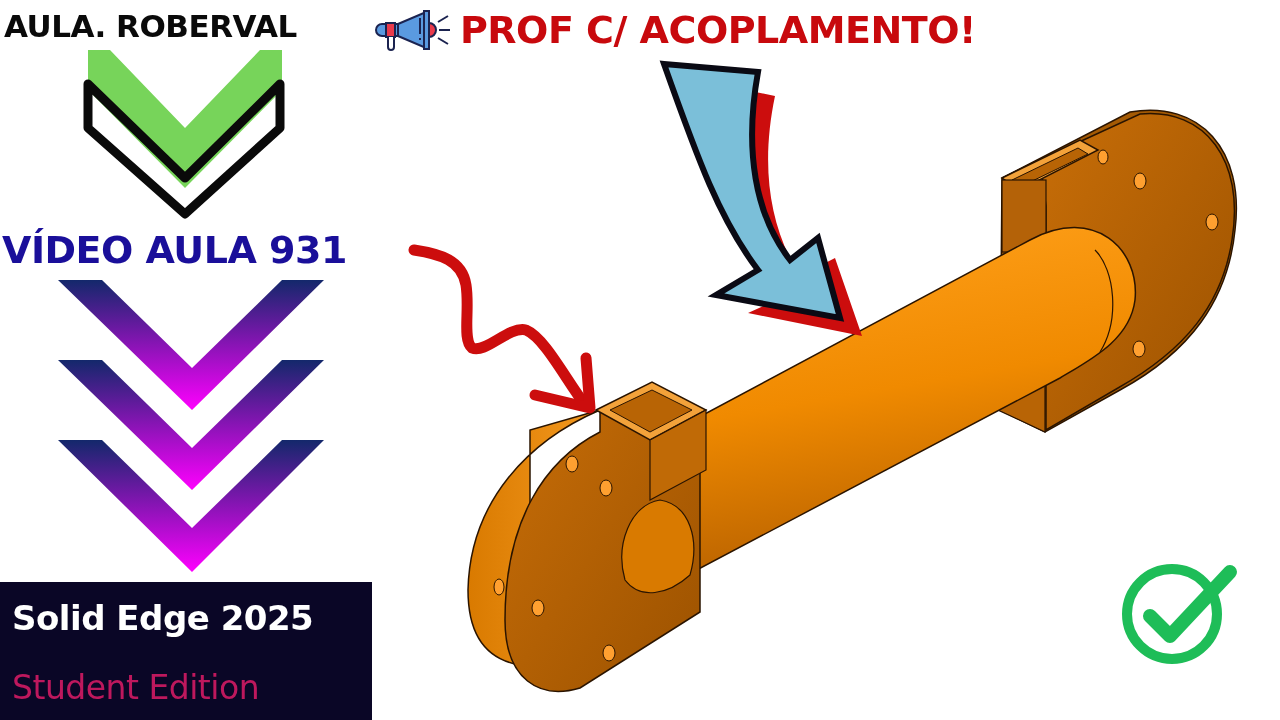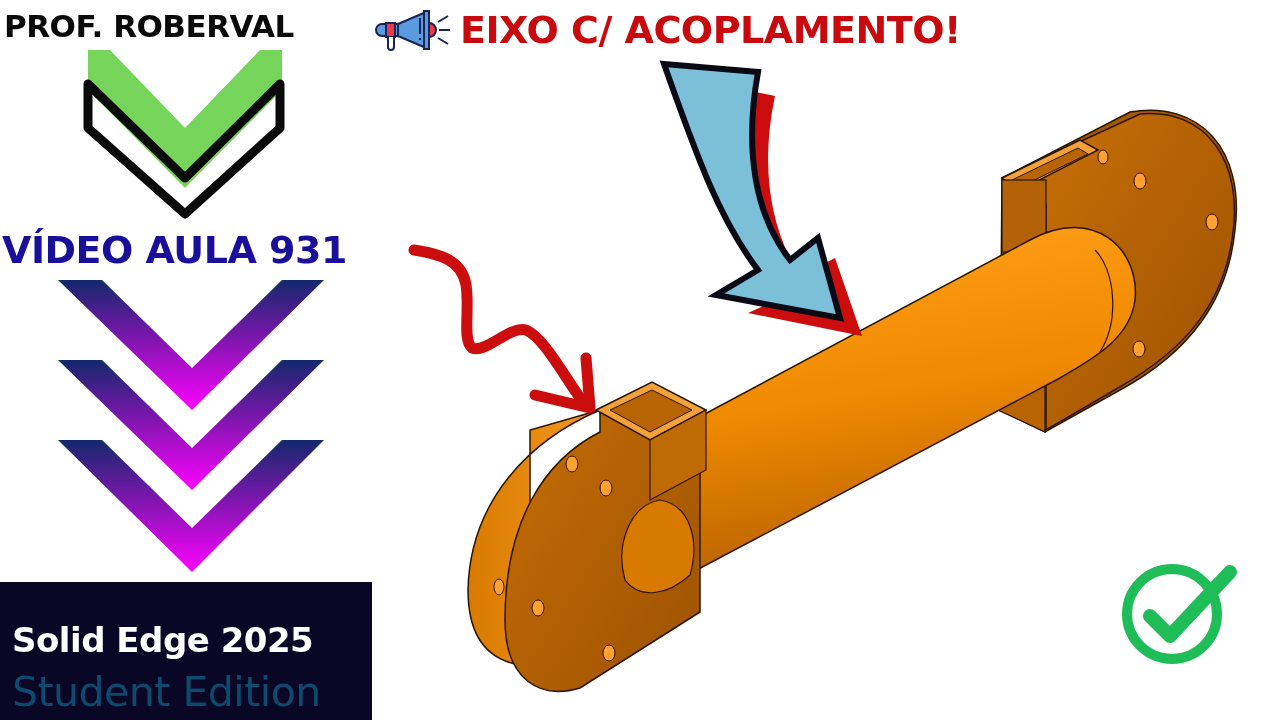--- a/index.html
+++ b/index.html
@@ -25,48 +25,48 @@
     left: 2px; top: 228px;
     font-family: "DejaVu Sans", sans-serif; font-weight: bold;
     font-size: 38px; color: #1a0f9a; letter-spacing: -0.5px;
     white-space: nowrap;
   }
   .brand-box {
     left: 0; top: 582px; width: 372px; height: 138px;
     background: #0a0626;
   }
   .brand-line1 {
-    left: 12px; top: 620px;
+    left: 12px; top: 598px;
     font-family: "DejaVu Sans", sans-serif; font-weight: bold;
     font-size: 34px; color: #ffffff; white-space: nowrap; letter-spacing: -0.5px;
   }
   .brand-line2 {
     left: 12px; top: 668px;
     font-family: "DejaVu Sans", sans-serif;
-    font-size: 41px; color: #0c4a6e; white-space: nowrap; letter-spacing: -0.5px;
+    font-size: 33px; color: #be185d; white-space: nowrap; letter-spacing: -0.5px;
   }
   svg { position: absolute; overflow: visible; }
 </style>
 </head>
 <body>
 
-<div class="abs title-prof">PROF. ROBERVAL</div>
+<div class="abs title-prof">AULA. ROBERVAL</div>
 
 <svg style="left:372px;top:6px" width="80" height="46" viewBox="0 0 80 46">
   <path d="M10 18 h16 v12 h-16 a6 6 0 0 1 0 -12z" fill="#5a9ae0" stroke="#1b2350" stroke-width="2"></path>
   <rect x="14" y="17" width="9" height="14" fill="#ea3a4c" stroke="#1b2350" stroke-width="2"></rect>
   <path d="M16 31 v10 a3 3 0 0 0 6 0 v-10" fill="#fff" stroke="#1b2350" stroke-width="2"></path>
   <path d="M26 18 L54 6 L54 42 L26 30 Z" fill="#5a9ae0" stroke="#1b2350" stroke-width="2"></path>
   <rect x="52" y="5" width="5" height="38" fill="#5a9ae0" stroke="#1b2350" stroke-width="2"></rect>
   <path d="M48 12 v16 M48 32 v2" stroke="#1b2350" stroke-width="2"></path>
   <path d="M57 17 a7 7 0 0 1 0 14z" fill="#ea3a4c" stroke="#1b2350" stroke-width="2"></path>
   <path d="M66 16 l10 -6 M67 24 h11 M66 32 l10 6" stroke="#1b2350" stroke-width="2" fill="none"></path>
 </svg>
 
-<div class="abs title-main">EIXO C/ ACOPLAMENTO!</div>
+<div class="abs title-main">PROF C/ ACOPLAMENTO!</div>
 
 <svg style="left:80px;top:48px" width="210" height="170" viewBox="0 0 210 170">
   <polygon points="8,2 30,2 105,80 180,2 202,2 202,42 105,140 8,42" fill="#77d45a"></polygon>
   <polygon points="8,36 105,130 200,36 200,80 105,166 8,80" fill="none" stroke="#0a0a0a" stroke-width="9" stroke-linejoin="round"></polygon>
 </svg>
 
 <div class="abs lesson">VÍDEO AULA 931</div>
 
 <svg style="left:56px;top:278px" width="272" height="300" viewBox="0 0 272 300">
   <defs>

